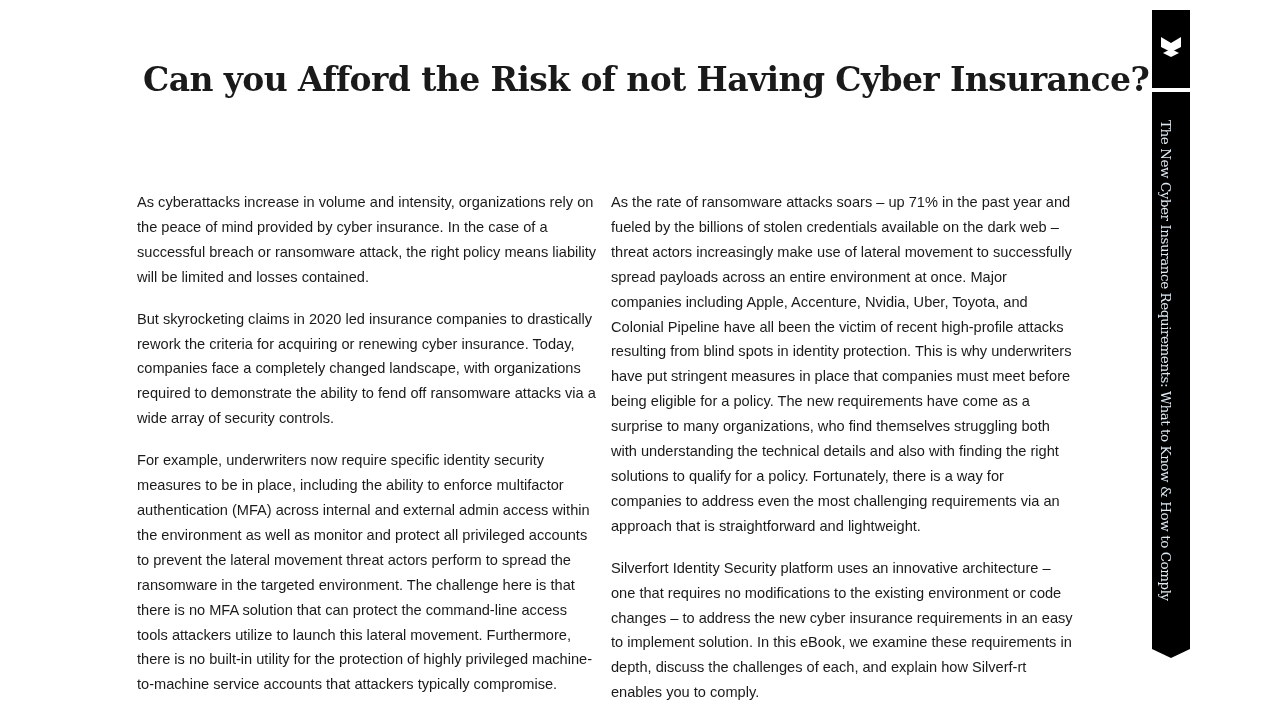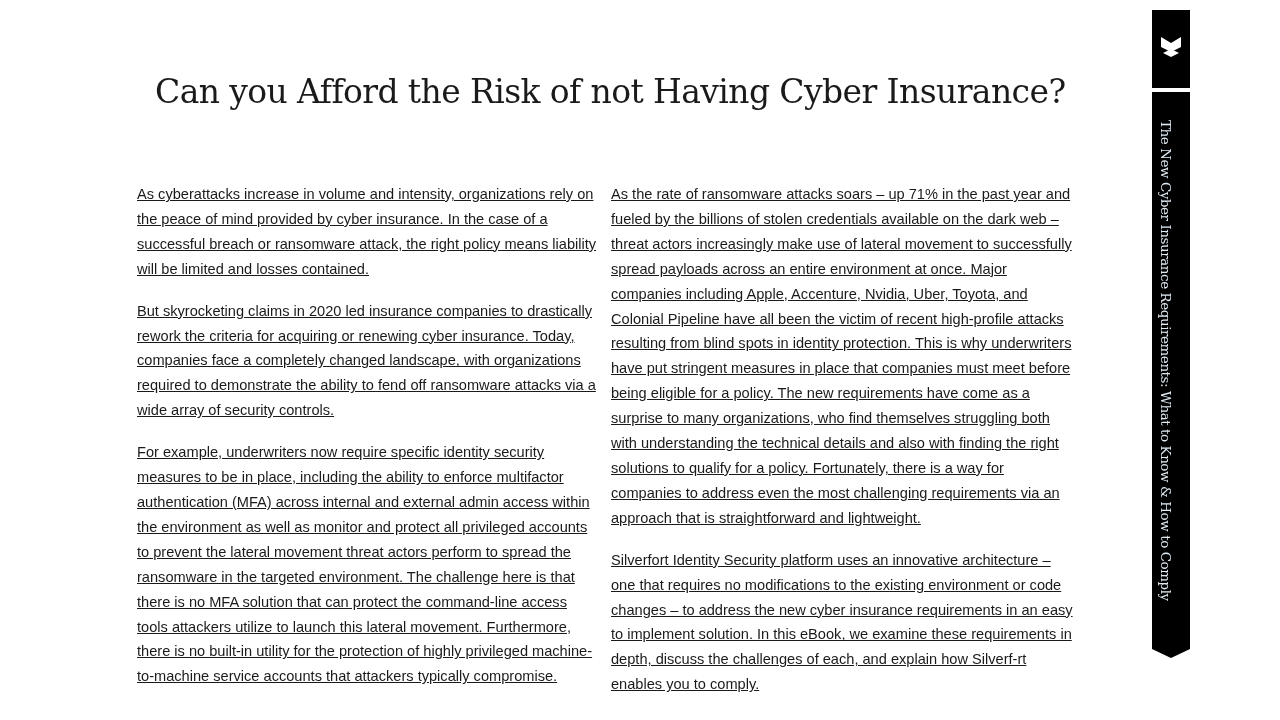--- a/index.html
+++ b/index.html
@@ -12,38 +12,37 @@
     }
     body {
       position: relative;
       font-family: "Liberation Sans", sans-serif;
       color: #1a1a1a;
     }
     .page-title {
       position: absolute;
       left: 143px;
       top: 60px;
-      margin: 12px;
+      margin: 0;
       font-family: "DejaVu Serif", serif;
-      font-weight: normal;
+      font-weight: bold;
       font-size: 33px;
       letter-spacing: -0.6px;
       color: #1a1a1a;
       white-space: nowrap;
     }
     .column {
       position: absolute;
       top: 174px;
       font-size: 14.6px;
       line-height: 24.9px;
       color: #1a1a1a;
     }
     .column p {
-      margin: 8px 0 17px 0;
-      text-decoration: underline;
+      margin: 16px 0 17px 0;
     }
     .col-left { left: 137px; width: 462px; }
     .col-right { left: 611px; width: 462px; }
 
     .side-logo {
       position: absolute;
       left: 1152px;
       top: 10px;
       width: 38px;
       height: 78px;

